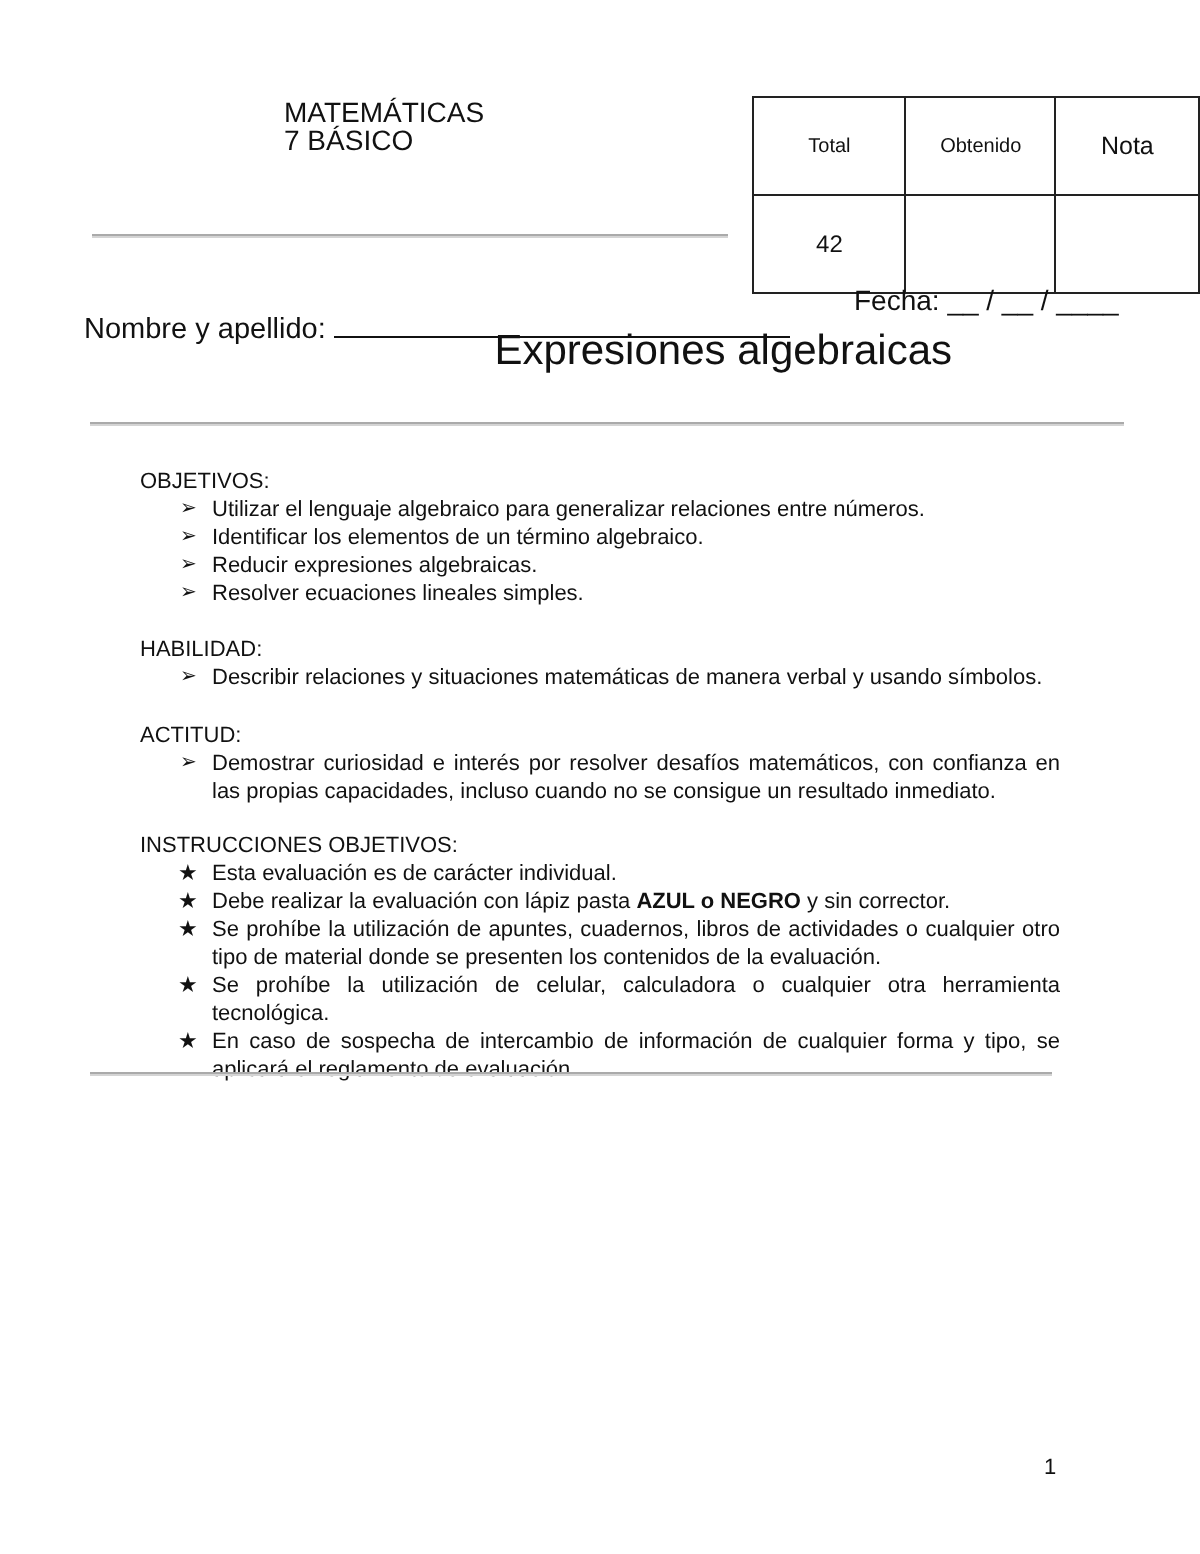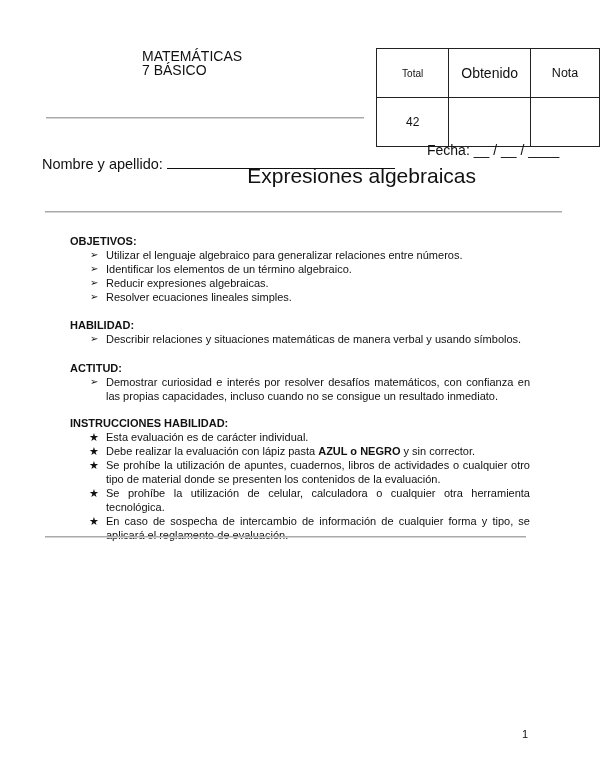--- a/index.html
+++ b/index.html
@@ -5,29 +5,29 @@
   html, body { margin: 0; padding: 0; background: #ffffff; }
   body { width: 600px; height: 777px; position: relative; overflow: hidden;
          font-family: "Liberation Sans", sans-serif; color: #111; }
   .abs { position: absolute; }
   .subject { left: 142px; top: 49px; font-size: 14px; line-height: 14px; }
   .score-table { left: 376px; top: 48px; border-collapse: collapse; }
   .score-table td { border: 1px solid #222; text-align: center; padding: 12px; }
   .score-table tr.h td { height: 24px; }
   .score-table tr.v td { height: 24px; font-size: 12px; }
   .c1 { width: 58px; font-size: 10px; }
-  .c2 { width: 52px; font-size: 14px; }
+  .c2 { width: 52px; font-size: 10px; }
   .c3 { width: 51px; font-size: 12.5px; }
   .hr { position: absolute; height: 1px; background: #aaa; border-bottom: 1px solid #d4d4d4; }
   .name-row { left: 42px; top: 154px; font-size: 14.5px; }
   .name-line { display: inline-block; width: 228px; border-bottom: 1px solid #111; height: 14px; vertical-align: baseline; margin-left: 4px; }
   .date-row { left: 427px; top: 142px; font-size: 14px; }
   .title { left: 0; width: 476px; top: 164px; text-align: right; font-size: 21px; }
   .section { left: 70px; font-size: 11px; line-height: 14px; width: 460px; }
-  .section .head { margin: 0; font-weight: bold; }
+  .section .head { margin: 0; }
   .item { position: relative; padding-left: 36px; text-align: justify; }
   .item .mark { position: absolute; left: 20px; top: 0; font-size: 10px; }
   .item.star .mark { font-size: 11px; left: 19px; }
   b { font-weight: bold; }
   .page-num { left: 522px; top: 728px; font-size: 11px; }
 </style>
 </head>
 <body>
 
 <div class="abs subject">
@@ -75,21 +75,21 @@
   <div class="head">HABILIDAD:</div>
   <div class="item"><span class="mark">➢</span><span>Describir relaciones y situaciones matemáticas de manera verbal y usando símbolos.</span></div>
 </div>
 
 <div class="abs section" style="top:361px;">
   <div class="head">ACTITUD:</div>
   <div class="item"><span class="mark">➢</span><span>Demostrar curiosidad e interés por resolver desafíos matemáticos, con confianza en las propias capacidades, incluso cuando no se consigue un resultado inmediato.</span></div>
 </div>
 
 <div class="abs section" style="top:416px;">
-  <div class="head">INSTRUCCIONES HABILIDAD:</div>
+  <div class="head">INSTRUCCIONES OBJETIVOS:</div>
   <div class="item star"><span class="mark">★</span><span>Esta evaluación es de carácter individual.</span></div>
   <div class="item star"><span class="mark">★</span><span>Debe realizar la evaluación con lápiz pasta </span><b>AZUL o NEGRO</b><span> y sin corrector.</span></div>
   <div class="item star"><span class="mark">★</span><span>Se prohíbe la utilización de apuntes, cuadernos, libros de actividades o cualquier otro tipo de material donde se presenten los contenidos de la evaluación.</span></div>
   <div class="item star"><span class="mark">★</span><span>Se prohíbe la utilización de celular, calculadora o cualquier otra herramienta tecnológica.</span></div>
   <div class="item star"><span class="mark">★</span><span>En caso de sospecha de intercambio de información de cualquier forma y tipo, se aplicará el reglamento de evaluación.</span></div>
 </div>
 
 <div class="hr" style="left:45px; top:536px; width:481px;"></div>
 
 <div class="abs page-num">1</div>

